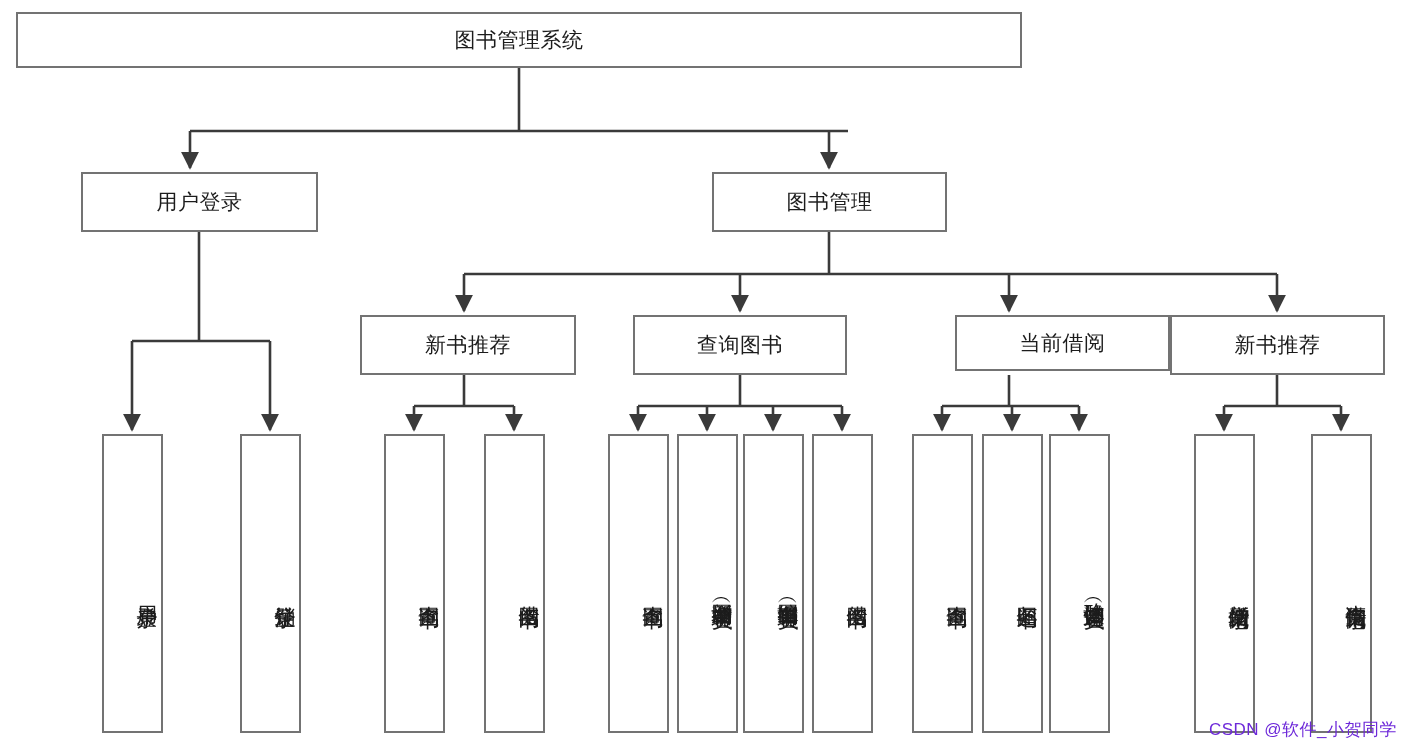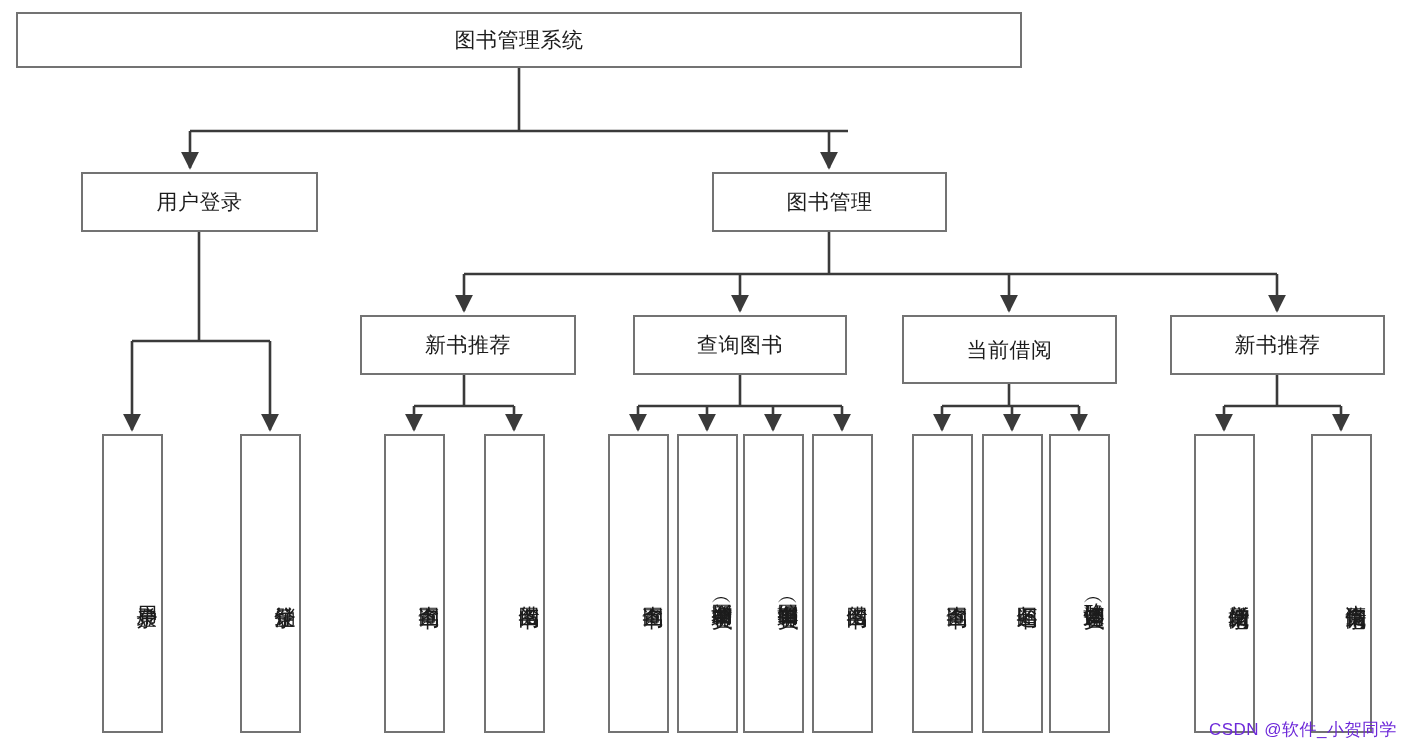--- a/index.html
+++ b/index.html
@@ -131,21 +131,21 @@
   <div class="node horiz" style="left:360px; top:315px; width:216px; height:60px;">
     <span>新书推荐</span>
   </div>
 
   <div class="node horiz" style="left:712px; top:172px; width:235px; height:60px;">
     <span>图书管理</span>
   </div>
   <div class="node horiz" style="left:633px; top:315px; width:214px; height:60px;">
     <span>查询图书</span>
   </div>
-  <div class="node horiz" style="left:902px; top:315px; width:215px; height:69px;">
+  <div class="node horiz" style="left:955px; top:315px; width:215px; height:56px;">
     <span>当前借阅</span>
   </div>
   <div class="node horiz" style="left:1170px; top:315px; width:215px; height:60px;">
     <span>新书推荐</span>
   </div>
 
   <div class="node vert" style="left:102px; top:434px; width:61px; height:299px;">
     <span class="vlabel">用户登录</span>
   </div>
   <div class="node vert" style="left:240px; top:434px; width:61px; height:299px;">

